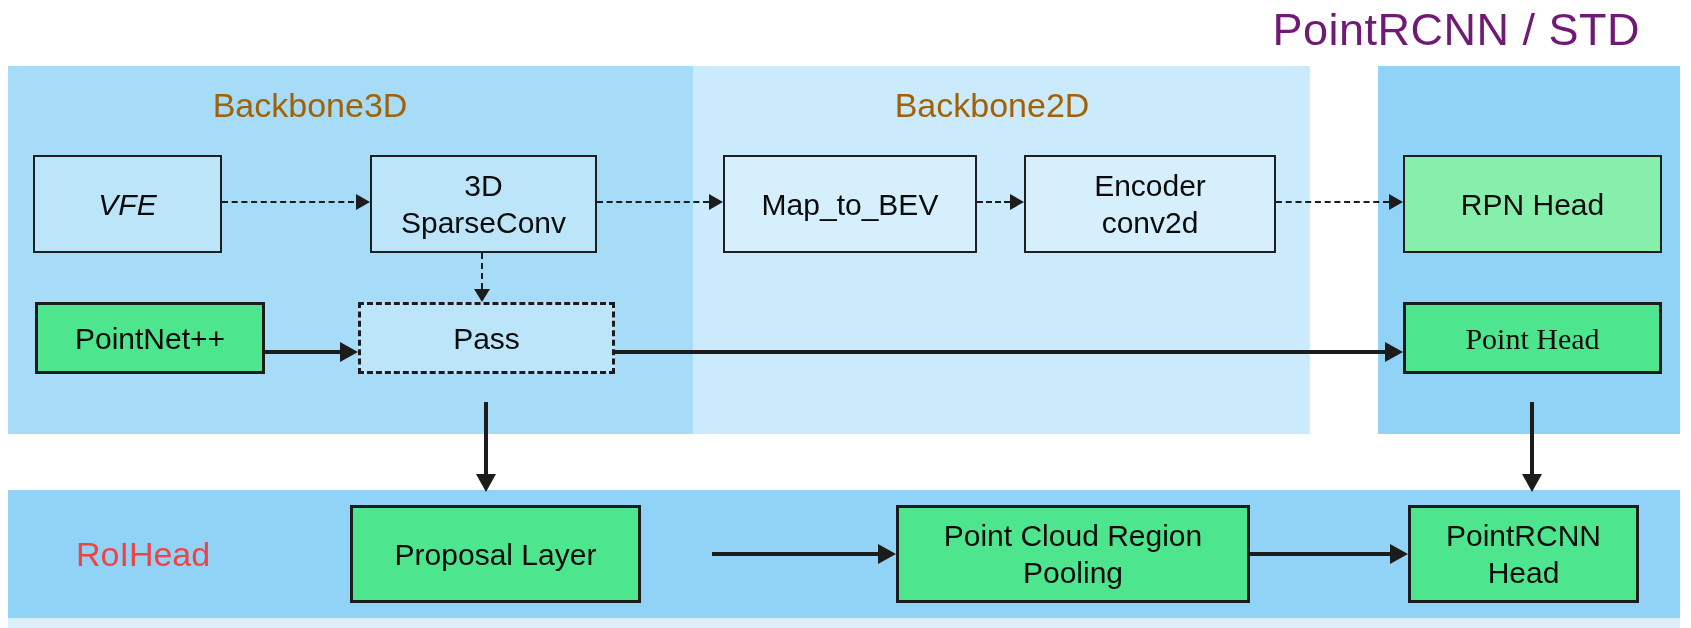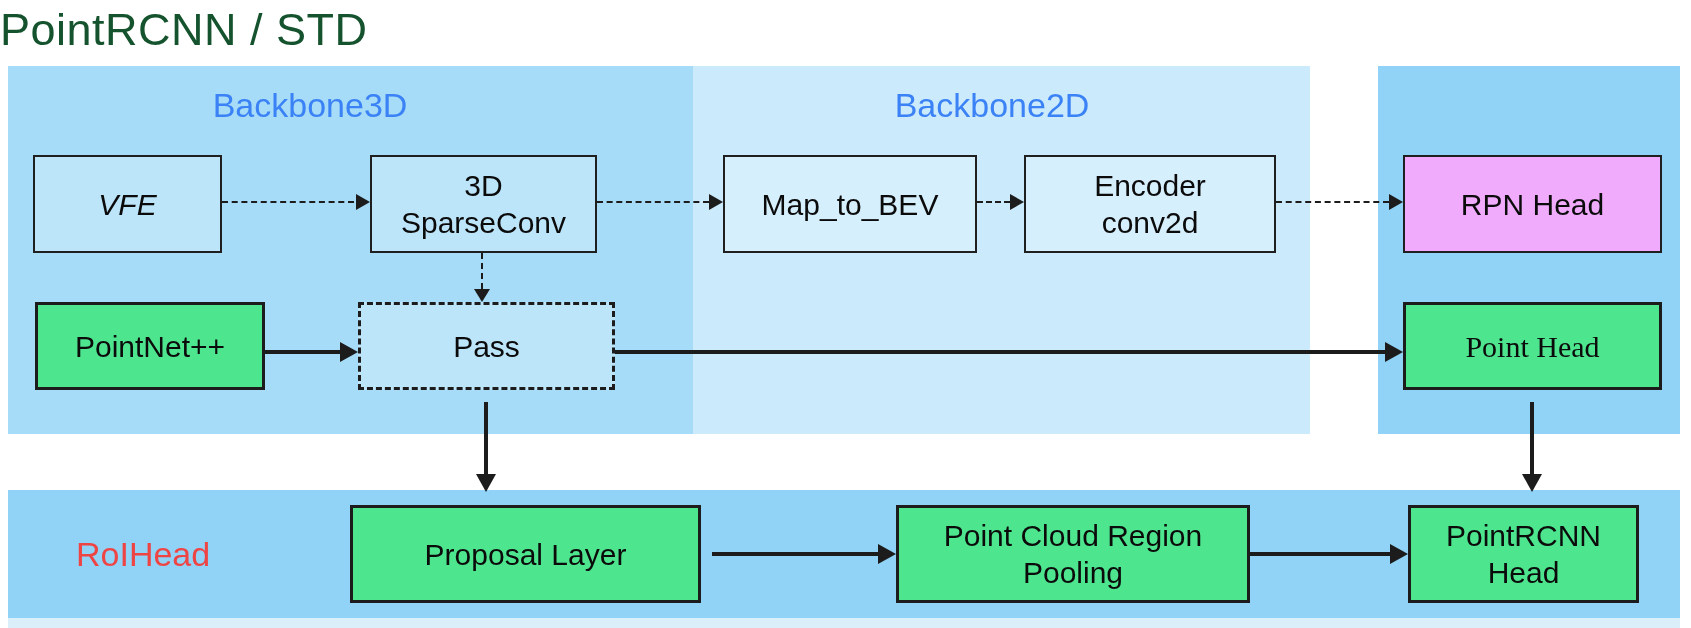--- a/index.html
+++ b/index.html
@@ -1,43 +1,43 @@
 <!DOCTYPE html>
 <html><head>
 <meta charset="utf-8">
 <style>
   html,body{margin:0;padding:0;background:#ffffff;}
   body{font-family:"Liberation Sans", sans-serif; color:#111;}
   #canvas{position:relative;width:1691px;height:628px;background:#ffffff;overflow:hidden;}
 
-  .title{position:absolute;top:4px;left:0;width:1640px;text-align:left;
-         font-size:45px;letter-spacing:0.5px;color:#14532d;}
+  .title{position:absolute;top:4px;left:0;width:1640px;text-align:right;
+         font-size:45px;letter-spacing:0.5px;color:#701a75;}
 
   .band{position:absolute;top:66px;height:368px;}
   .band.b3d{left:8px;width:685px;background:#a6dcf7;}
   .band.b2d{left:693px;width:617px;background:#cbeafb;}
   .band.dense{left:1378px;width:302px;background:#90d3f7;}
   .band.roi{top:490px;left:8px;width:1672px;height:128px;background:#90d3f7;}
   .strip{position:absolute;top:618px;left:8px;width:1672px;height:10px;background:#dbeffb;}
 
   .sec-label{position:absolute;top:86px;transform:translateX(-50%);
-             font-size:34px;line-height:38px;color:#3b82f6;white-space:nowrap;}
+             font-size:34px;line-height:38px;color:#a16207;white-space:nowrap;}
   .roi-label{position:absolute;top:535px;left:76px;font-size:34px;color:#ef4444;}
 
   .node{position:absolute;box-sizing:border-box;display:flex;align-items:center;justify-content:center;
         text-align:center;font-size:30px;line-height:37px;white-space:pre-line;color:#0b0b0b;}
   .blue{background:#bde5fa;border:2.5px solid #1f1f1f;}
   .blue2{background:#d6effc;border:2.5px solid #1f1f1f;}
-  .blue3{background:#f0abfc;border:2.5px solid #1f1f1f;}
+  .blue3{background:#86efac;border:2.5px solid #1f1f1f;}
   .green{background:#4ee58f;border:3px solid #1c1c1c;}
   .dashedbox{background:#bde5fa;border:3.5px dashed #1c1c1c;}
 
   
   .r1{top:155px;height:98px;}
-  .r2{top:302px;height:88px;}
+  .r2{top:302px;height:72px;}
   .r3{top:505px;height:98px;}
 
   
   .hline{position:absolute;height:4px;background:#1c1c1c;}
   .vline{position:absolute;width:4px;background:#1c1c1c;}
   .hdash{position:absolute;height:0;border-top:2.5px dashed #1c1c1c;}
   .vdash{position:absolute;width:0;border-left:2.5px dashed #1c1c1c;}
   .head-r{position:absolute;width:0;height:0;border-top:10px solid transparent;
           border-bottom:10px solid transparent;border-left:18px solid #1c1c1c;}
   .head-r.sm{border-top:8px solid transparent;border-bottom:8px solid transparent;border-left:14px solid #1c1c1c;}
@@ -66,21 +66,21 @@
 SparseConv</div>
   <div class="node blue2 r1" style="left:723px;width:254px;">Map_to_BEV</div>
   <div class="node blue2 r1" style="left:1024px;width:252px;">Encoder
 conv2d</div>
   <div class="node blue3 r1" style="left:1403px;width:259px;">RPN Head</div>
 
   <div class="node green r2" style="left:35px;width:230px;">PointNet++</div>
   <div class="node dashedbox r2" style="left:358px;width:257px;">Pass</div>
   <div class="node green r2" style="left:1403px;width:259px;font-family:Liberation Serif, serif;">Point Head</div>
 
-  <div class="node green r3" style="left:350px;width:351px;">Proposal Layer</div>
+  <div class="node green r3" style="left:350px;width:291px;">Proposal Layer</div>
   <div class="node green r3" style="left:896px;width:354px;">Point Cloud Region
 Pooling</div>
   <div class="node green r3" style="left:1408px;width:231px;">PointRCNN
 Head</div>
 
   <div>
     <div class="hdash" style="left:222px;top:201px;width:132px;"></div>
     <div class="head-r sm" style="left:356px;top:194px;"></div>
   </div>
   <div>

